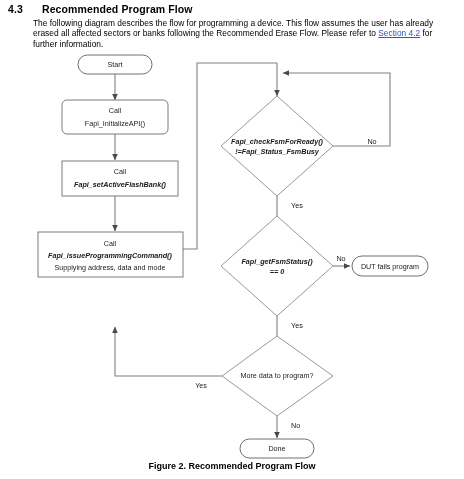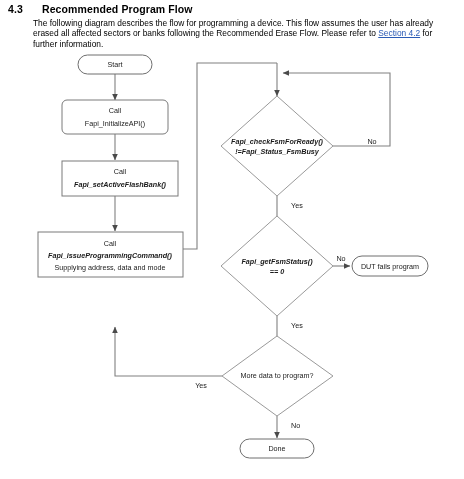--- a/index.html
+++ b/index.html
@@ -194,14 +194,15 @@
     </g>
 
     <text class="lbl" x="372" y="94" text-anchor="middle">No</text>
     <text class="lbl" x="291" y="158" text-anchor="start">Yes</text>
     <text class="lbl" x="341" y="211" text-anchor="middle">No</text>
     <text class="lbl" x="291" y="278" text-anchor="start">Yes</text>
     <text class="lbl" x="201" y="338" text-anchor="middle">Yes</text>
     <text class="lbl" x="291" y="378" text-anchor="start">No</text>
   </svg>
 
+  <div class="figure-caption">Figure 2. Recommended Program Flow</div>
 
 </div>
 
 </body></html>

